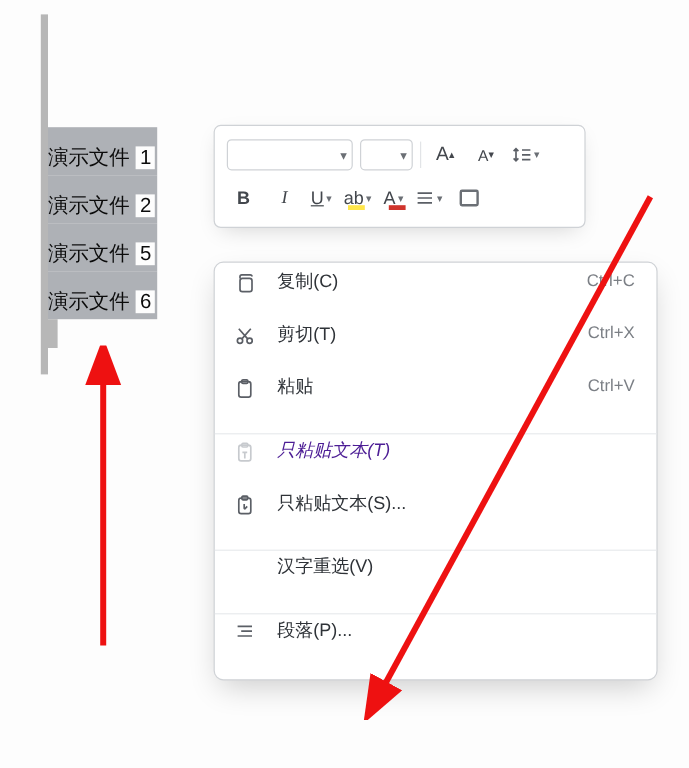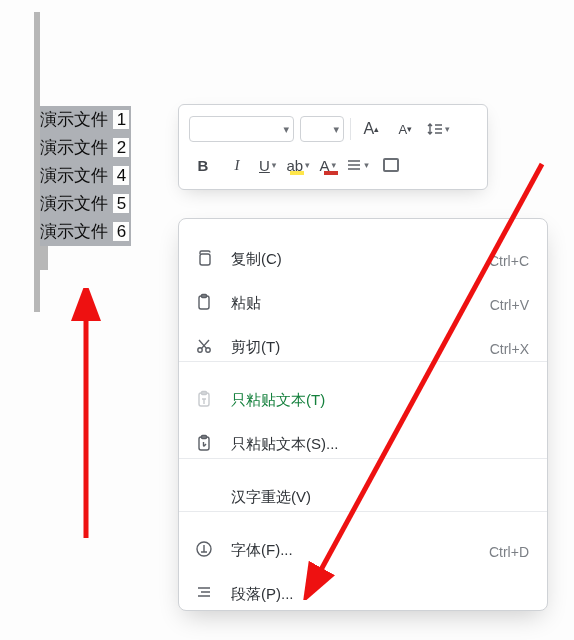--- a/index.html
+++ b/index.html
@@ -14,21 +14,21 @@
   position: absolute; left: 40px; top: 12px;
 }
 .sel-margin {
   position: absolute; left: -6px; top: 0; width: 6px; height: 300px;
   background: #b7b7b7;
 }
 .sel-list { margin-top: 94px; }
 .sel-item {
   background: #aeb1b6; color: #0b0b0b;
   font-size: 17px; line-height: 28px; white-space: nowrap;
-  padding: 0 2px 0 0;
+  padding: 12px 2px 0 0;
 }
 .sel-item span.num { background: #fdfdfd; color:#0b0b0b; padding: 0 3px 0 4px;}
 .sel-tail {
   width: 8px; height: 24px; background:#b7b7b7;
 }
 
 
 .mini-tb {
   position: absolute; left: 178px; top: 104px;
   width: 310px;
@@ -58,44 +58,43 @@
 
 
 .ctx {
   position: absolute; left: 178px; top: 218px;
   width: 370px;
   background: #fff; border: 1px solid #cfd2d6; border-radius: 8px;
   box-shadow: 0 10px 26px -6px rgba(0,0,0,.2);
   padding: 6px 0;
 }
 .mi {
-  display:flex; align-items:flex-end; height:44px;
+  display:flex; align-items:flex-start; height:44px;
   padding: 0 18px 0 14px; color:#2f3338; font-size:15px;
 }
-.mi.disabled { color:#15803d; }
+.mi.disabled { color:#4c1d95;font-style:italic; }
 .mi .ic { width:22px; height:22px; margin-right:16px; display:flex; align-items:center; justify-content:center; }
 .mi .lbl { flex:none; }
 .mi .sc  { margin-left:auto; color:#7b7f85; font-size:14px; }
 .mi.noicon .ic { visibility:hidden; }
 .msep { height:1px; background:#e8eaed; margin:4px 0; }
 
 
 .arrow { position:absolute; pointer-events:none; }
 
 svg.icon-stroke { stroke:#5b5f66; stroke-width:1.4; fill:none; }
 </style>
 </head>
 <body>
 
 <div class="sel-wrap">
   <div class="sel-margin"></div>
   <div class="sel-list">
     <div class="sel-item"><span>演示文件</span> <span class="num">1</span></div>
     <div class="sel-item"><span>演示文件</span> <span class="num">2</span></div>
-    <div class="sel-item"><span>演示文件</span> <span class="num">4</span></div>
     <div class="sel-item"><span>演示文件</span> <span class="num">5</span></div>
     <div class="sel-item"><span>演示文件</span> <span class="num">6</span></div>
     <div class="sel-tail"></div>
   </div>
 </div>
 
 <div class="mini-tb">
   <div class="mini-row">
     <div class="combo font">
       <span></span>
@@ -161,37 +160,37 @@
           <rect x="5" y="5" width="10" height="11" rx="2"></rect>
           <path d="M5 5V3.5A1.5 1.5 0 0 1 6.5 2h7A1.5 1.5 0 0 1 15 3.5"></path>
         </svg>
       </span>
     <span class="lbl">复制(C)</span>
     <span class="sc">Ctrl+C</span>
   </div>
   <div class="mi">
     <span class="ic">
         <svg class="icon-stroke" width="18" height="18">
-          <rect x="4" y="3" width="10" height="13" rx="2"></rect>
-          <rect x="6.5" y="1.5" width="5" height="3" rx="1"></rect>
-        </svg>
-      </span>
-    <span class="lbl">粘贴</span>
-    <span class="sc">Ctrl+V</span>
-  </div>
-  <div class="mi">
-    <span class="ic">
-        <svg class="icon-stroke" width="18" height="18">
           <circle cx="5" cy="13" r="2.2"></circle>
           <circle cx="13" cy="13" r="2.2"></circle>
           <path d="M6.6 11.4 14 3M11.4 11.4 4 3"></path>
         </svg>
       </span>
     <span class="lbl">剪切(T)</span>
     <span class="sc">Ctrl+X</span>
+  </div>
+  <div class="mi">
+    <span class="ic">
+        <svg class="icon-stroke" width="18" height="18">
+          <rect x="4" y="3" width="10" height="13" rx="2"></rect>
+          <rect x="6.5" y="1.5" width="5" height="3" rx="1"></rect>
+        </svg>
+      </span>
+    <span class="lbl">粘贴</span>
+    <span class="sc">Ctrl+V</span>
   </div>
   <div class="msep"></div>
   <div class="mi disabled">
     <span class="ic">
         <svg width="18" height="18" style="stroke:#c7cace;stroke-width:1.4;fill:none">
           <rect x="4" y="3" width="10" height="13" rx="2"></rect>
           <rect x="6.5" y="1.5" width="5" height="3" rx="1"></rect>
           <path d="M7 9h4M9 9v5"></path>
         </svg>
       </span>
@@ -206,30 +205,20 @@
         </svg>
       </span>
     <span class="lbl">只粘贴文本(S)...</span>
   </div>
   <div class="msep"></div>
   <div class="mi noicon">
     <span class="ic"></span>
     <span class="lbl">汉字重选(V)</span>
   </div>
   <div class="msep"></div>
-  <div class="mi">
-    <span class="ic">
-        <svg class="icon-stroke" width="18" height="18">
-          <circle cx="9" cy="9" r="7"></circle>
-          <path d="M6 12h6M9 5v7"></path>
-        </svg>
-      </span>
-    <span class="lbl">字体(F)...</span>
-    <span class="sc">Ctrl+D</span>
-  </div>
   <div class="mi">
     <span class="ic">
         <svg class="icon-stroke" width="18" height="18">
           <path d="M3 4h12M6 8h9M3 12h12"></path>
         </svg>
       </span>
     <span class="lbl">段落(P)...</span>
   </div>
 
 </div>

